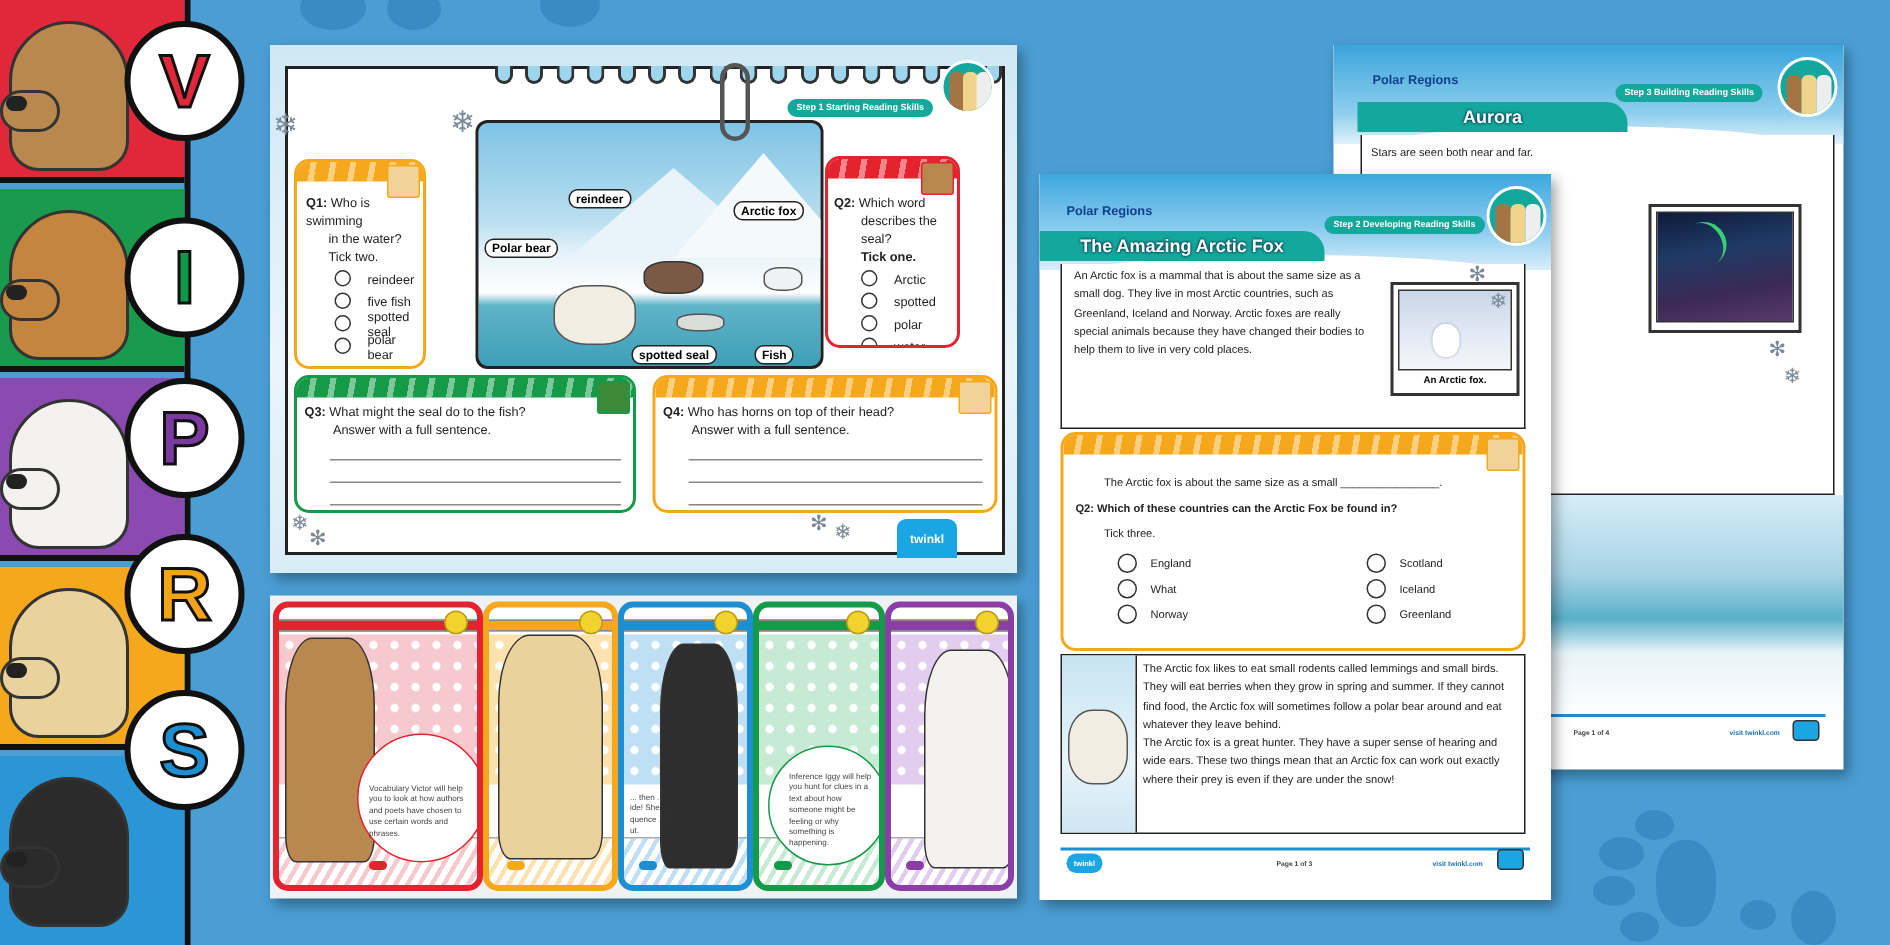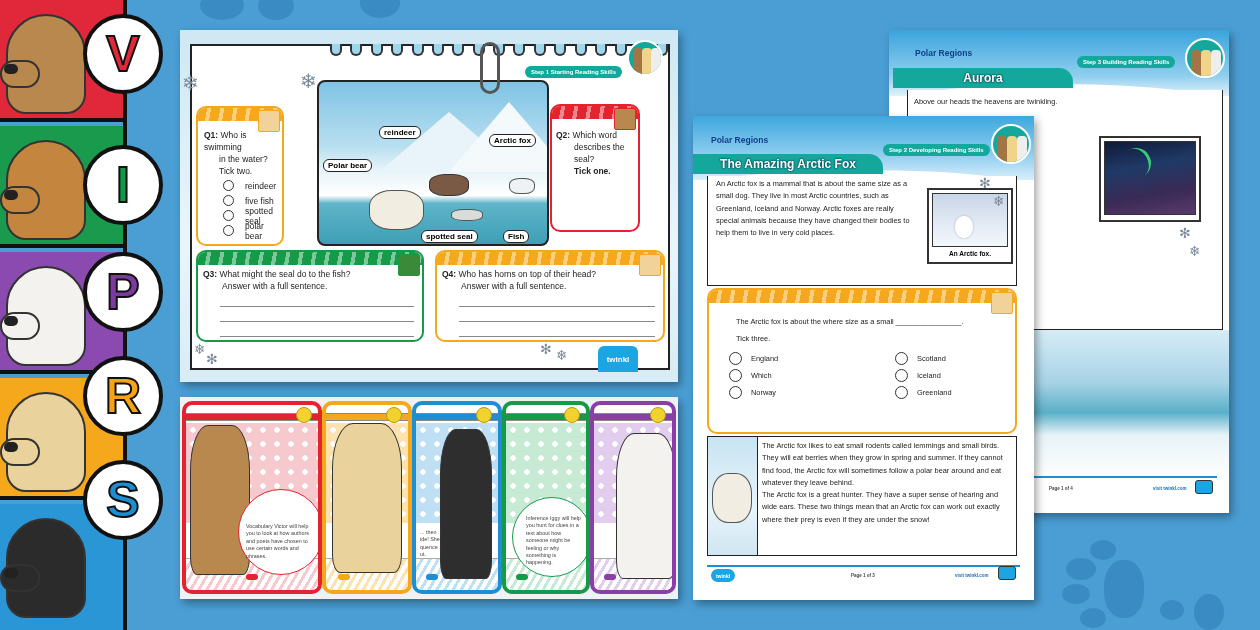--- a/index.html
+++ b/index.html
@@ -238,20 +238,38 @@
   </div>
 
   <div class="qbox" style="left:370px;top:74px;width:90px;height:128px;border-color:#e5232e;">
     <div class="stripe" style="background-color:#e5232e;"></div>
     <div class="avatar" style="border-color:#e5232e;background:#b8884e;"></div>
     <div class="qtext" style="padding:10px 0 0 4px;">
       <div><b>Q2:</b> <span>Which word</span></div>
       <div style="padding-left:18px;">describes the seal?</div>
       <div style="padding-left:18px;font-weight:bold;">Tick one.</div>
     </div>
+    <div style="padding:1px 0 0 22px;">
+      <div class="opt">
+          <span class="radio"></span>
+          <span>Arctic</span>
+        </div>
+      <div class="opt">
+          <span class="radio"></span>
+          <span>spotted</span>
+        </div>
+      <div class="opt">
+          <span class="radio"></span>
+          <span>polar</span>
+        </div>
+      <div class="opt">
+          <span class="radio"></span>
+          <span>water</span>
+        </div>
+    </div>
   </div>
 
   <div class="qbox" style="left:16px;top:220px;width:228px;height:92px;border-color:#159a48;">
     <div class="stripe" style="background-color:#159a48;"></div>
     <div class="avatar" style="border-color:#159a48;background:#3a8a3a;"></div>
     <div class="qtext" style="padding:3px 0 0 5px;">
       <div><b>Q3:</b> <span>What might the seal do to the fish?</span></div>
       <div style="padding-left:19px;">Answer with a full sentence.</div>
     </div>
     <div class="aline"></div>
@@ -322,30 +340,29 @@
       <div class="floor" style="background: repeating-linear-gradient(120deg, rgb(255, 255, 255) 0px, rgb(255, 255, 255) 4px, rgb(226, 205, 239) 4px, rgb(226, 205, 239) 7px);"></div>
     <div class="chr" style="left: 22px; top: 28px; width: 60px; height: 146px; background: rgb(244, 242, 238);"></div>
     <div class="cmark" style="left: 10px; background: rgb(138, 62, 166);"></div>
   </div>
 </div>
 
 <div class="sheet" id="sheet4">
   <div class="s4-top"></div>
   <div class="s4-ice"></div>
   <div class="region-label" style="left:26px;top:18px;">Polar Regions</div>
-  <div class="banner" style="left:4px;top:38px;width:180px;height:20px;font-size:12px;line-height:20px;">Aurora</div>
+  <div class="banner" style="left:16px;top:38px;width:180px;height:20px;font-size:12px;line-height:20px;">Aurora</div>
   <div class="step-badge" style="left:188px;top:26px;">Step 3 Building Reading Skills</div>
   <div class="badge-cast" style="left:296px;top:8px;width:40px;height:40px;">
     <i style="left:4px;background:#a47544;"></i>
       <i style="left:14px;background:#f0d48c;"></i>
       <i style="left:24px;background:#eee;"></i>
   </div>
   <div class="boxed" style="left:18px;top:60px;width:316px;height:240px;border-top:none;">
     <div class="ptext" style="padding:4px 0 0 6px;line-height:16.5px;">
-      <div>Above our heads the heavens are twinkling.</div>
       <div>Stars are seen both near and far.</div>
       <div>... are sprinkling.</div>
       <div>... and calm.</div>
       <div>...</div>
       <div>...</div>
       <div>... ee line.</div>
       <div>... sight.</div>
     </div>
   </div>
   <div class="photo" style="left:210px;top:106px;width:102px;height:86px;">
@@ -381,32 +398,33 @@
     </div>
     <div class="cap">An Arctic fox.</div>
   </div>
   <div class="flake" style="left:286px;top:60px;">✻</div>
   <div class="flake" style="left:300px;top:78px;">❄</div>
 
   <div class="qbox" style="left:14px;top:172px;width:310px;height:146px;border-color:#f6a81c;">
     <div class="stripe" style="background-color:#f6a81c;"></div>
     <div class="avatar" style="border-color:#f6a81c;"></div>
     <div class="ptext" style="padding:10px 0 0 8px;line-height:17px;">
-      <div style="padding-left:19px;">The Arctic fox is about the where size as a small ________________.</div>
+      <div style="padding-left:19px;">The Arctic fox is about the same size as a small ________________.</div>
+      <div><b>Q2:</b> <b>Which of these countries can the Arctic Fox be found in?</b></div>
       <div style="padding-left:19px;">Tick three.</div>
     </div>
-    <div style="display:flex;padding:3px 0 0 20px;">
+    <div style="display:flex;padding:3px 0 0 36px;">
       <div style="width:166px;">
         <div class="opt" style="height:17px;font-size:7.4px;">
             <span class="radio" style="width:13px;height:13px;margin-right:9px;"></span>
             <span>England</span>
           </div>
         <div class="opt" style="height:17px;font-size:7.4px;">
             <span class="radio" style="width:13px;height:13px;margin-right:9px;"></span>
-            <span>Which</span>
+            <span>What</span>
           </div>
         <div class="opt" style="height:17px;font-size:7.4px;">
             <span class="radio" style="width:13px;height:13px;margin-right:9px;"></span>
             <span>Norway</span>
           </div>
       </div>
       <div>
         <div class="opt" style="height:17px;font-size:7.4px;">
             <span class="radio" style="width:13px;height:13px;margin-right:9px;"></span>
             <span>Scotland</span>

